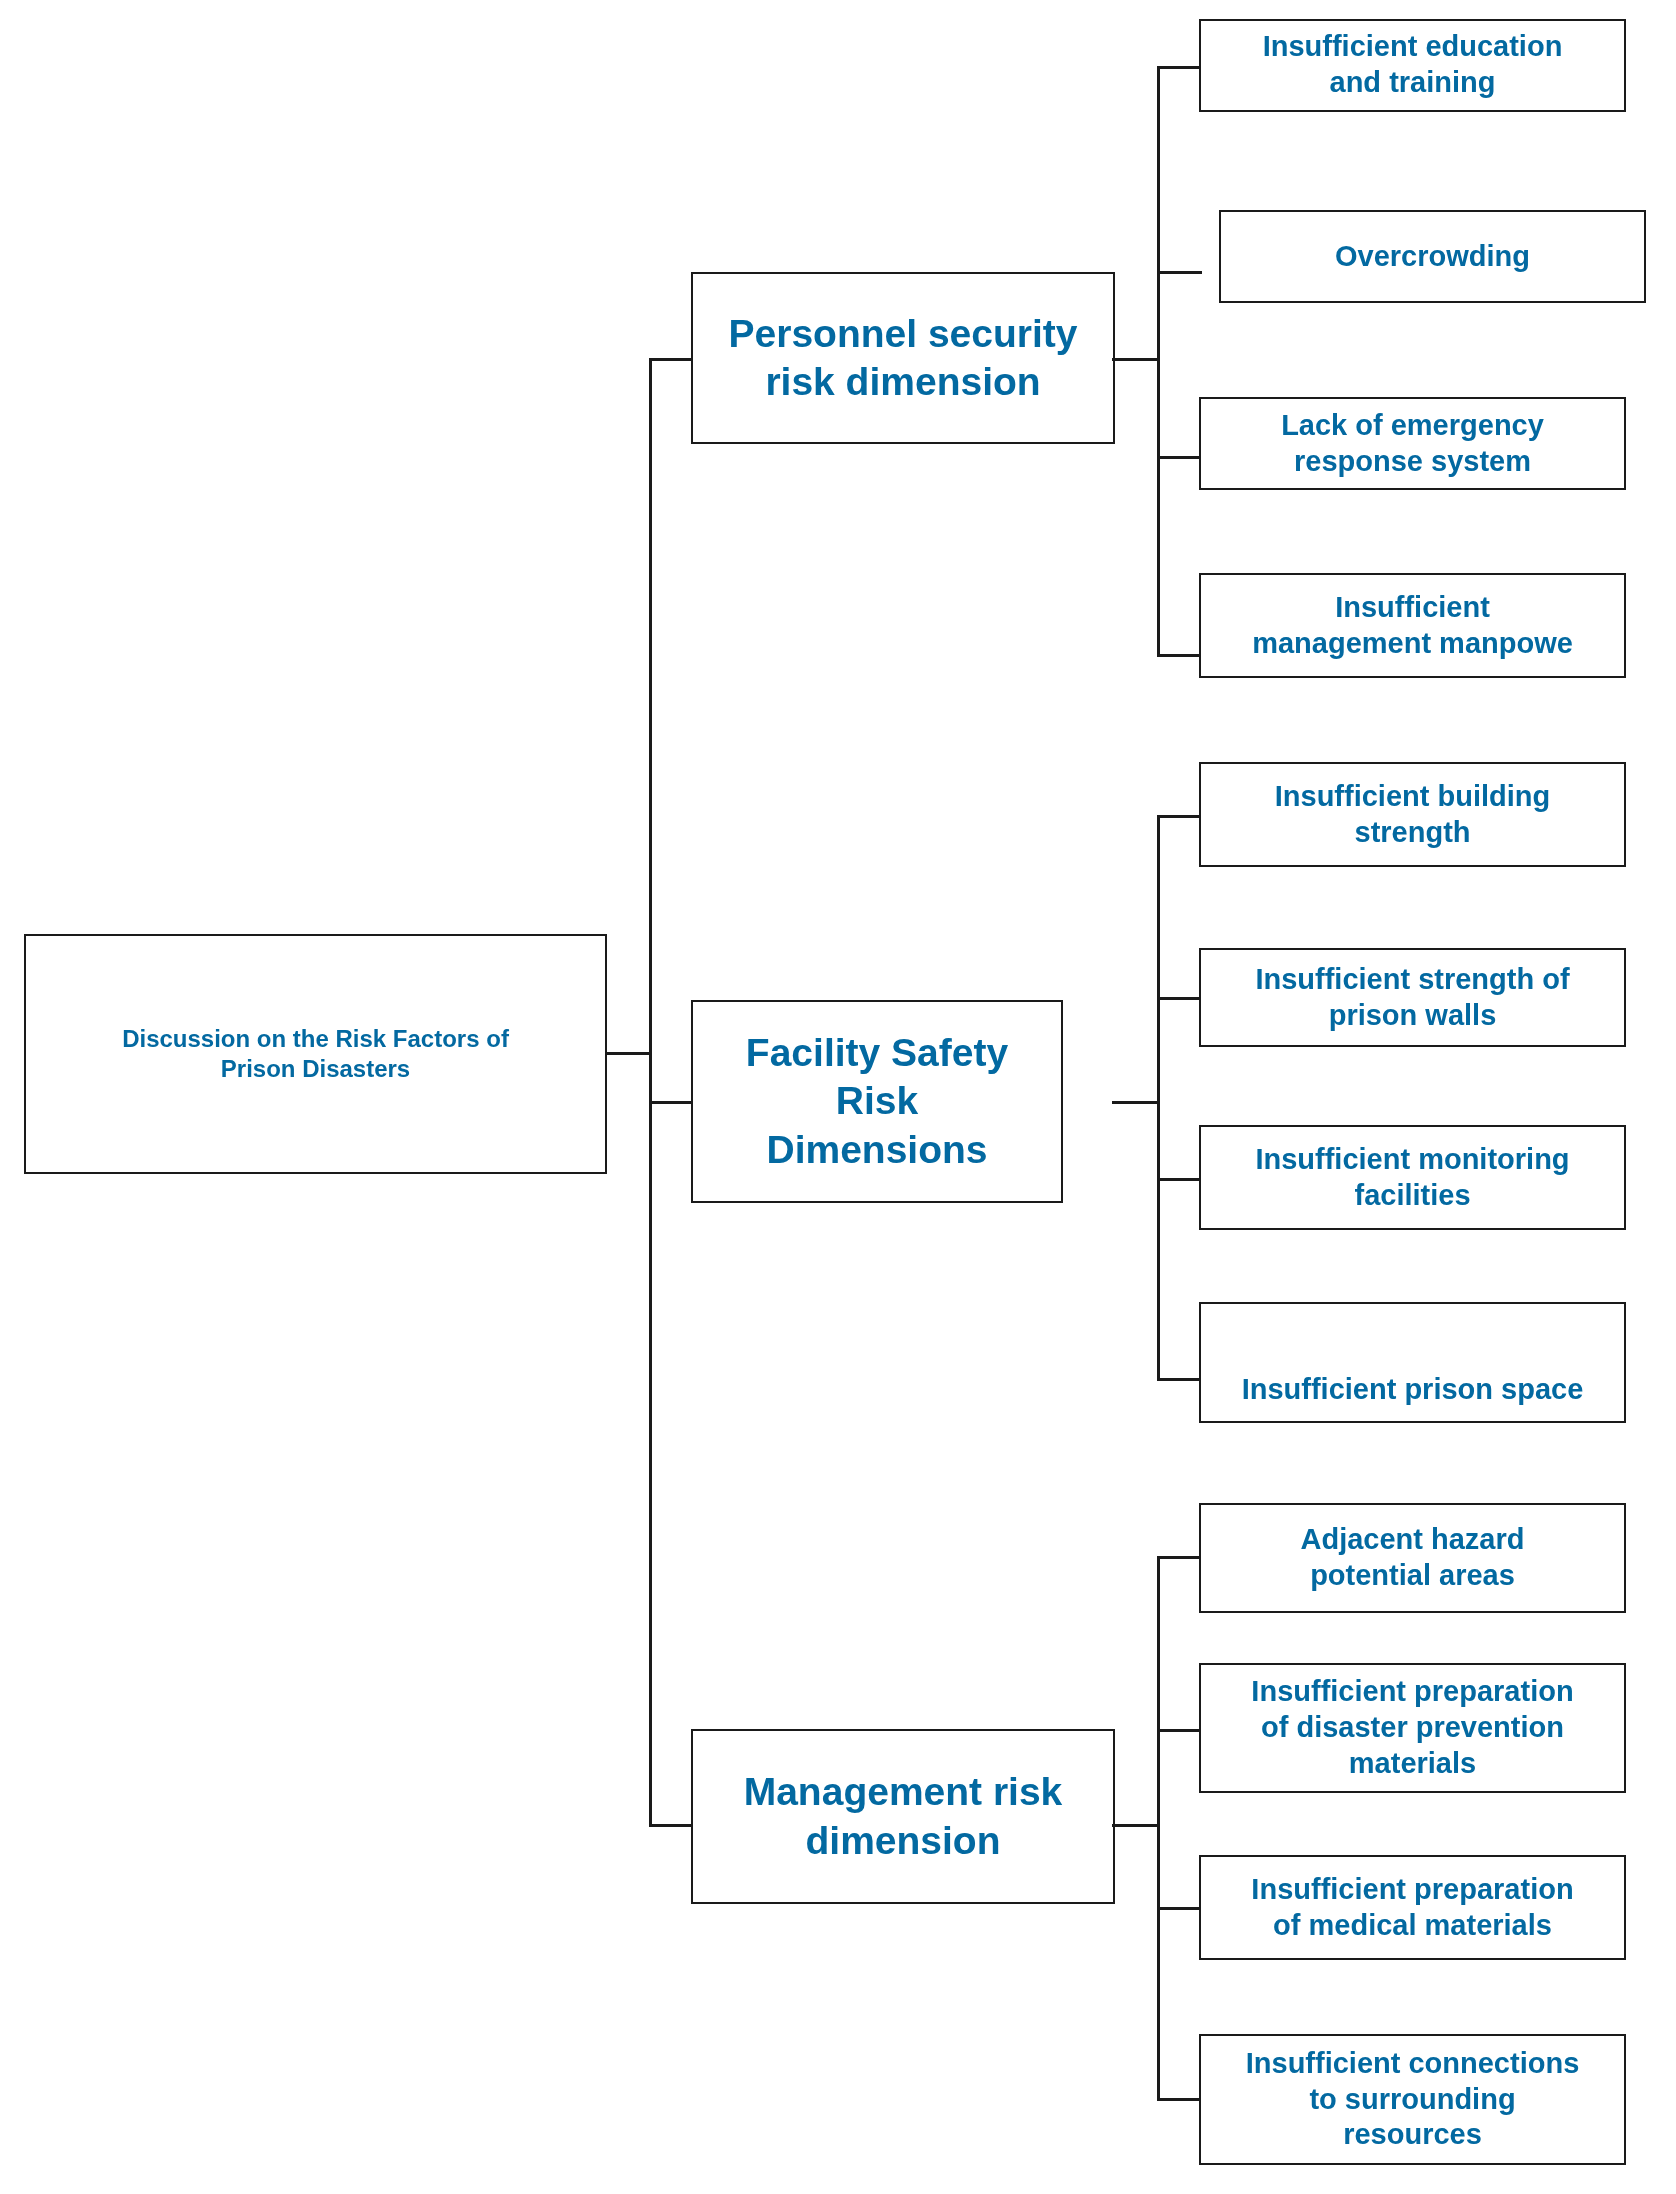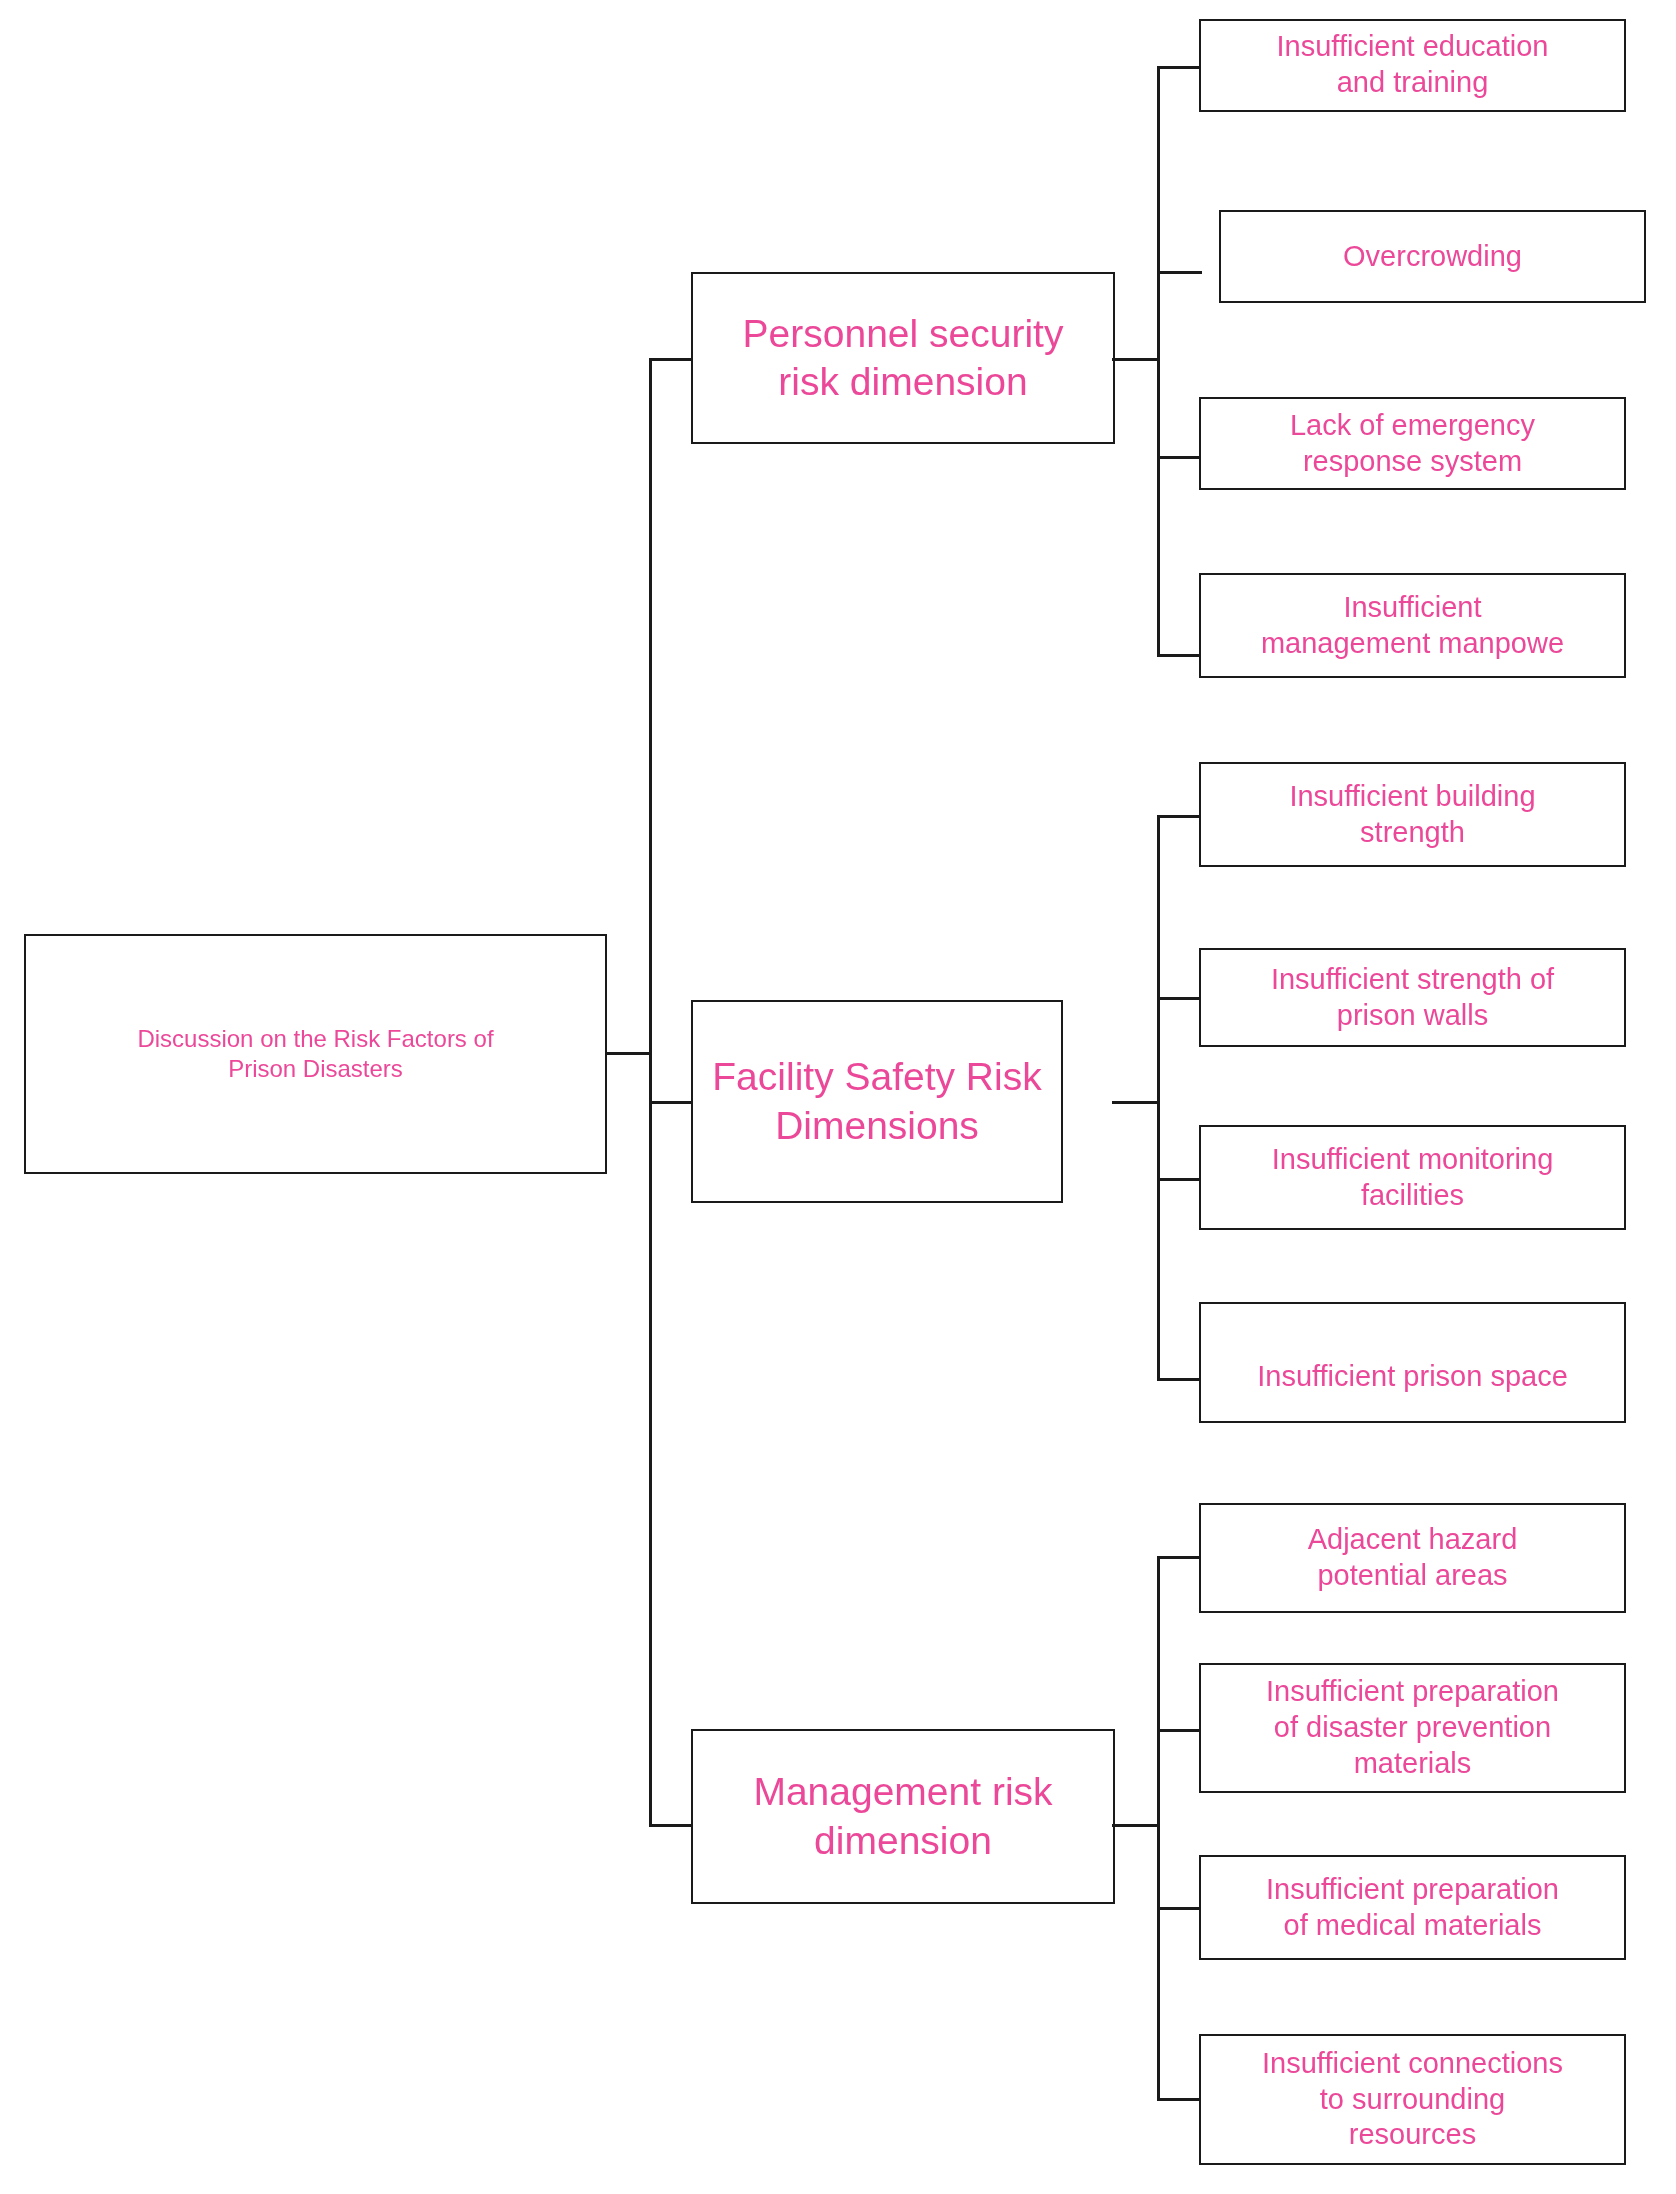--- a/index.html
+++ b/index.html
@@ -23,23 +23,24 @@
   }
   .node-box {
     position: absolute;
     box-sizing: border-box;
     border: 2.8px solid #1a1a1a;
     background: #ffffff;
     display: flex;
     align-items: center;
     justify-content: center;
     text-align: center;
-    color: #ec4899;
+    color: #0369a1;
     line-height: 1.24;
     overflow: visible;
+    font-weight: bold;
   }
   .node-label {
     display: block;
     width: 100%;
     padding: 0 8px;
     box-sizing: border-box;
     white-space: pre-line;
   }
   .root-box {
     font-size: 24px;
@@ -119,21 +120,21 @@
 strength</span>
   </div>
   <div class="node-box leaf-box" style="left:1199px; top:948px; width:427px; height:99px;">
     <span class="node-label">Insufficient strength of
 prison walls</span>
   </div>
   <div class="node-box leaf-box" style="left:1199px; top:1125px; width:427px; height:105px;">
     <span class="node-label">Insufficient monitoring
 facilities</span>
   </div>
-  <div class="node-box leaf-box" style="left:1199px; top:1302px; width:427px; height:121px; align-items:flex-start;">
+  <div class="node-box leaf-box" style="left:1199px; top:1302px; width:427px; height:121px; align-items:center;">
     <span class="node-label" style="margin-top:55px;">Insufficient prison space</span>
   </div>
 
   <div class="connector conn-h" style="left:649px; top:1824px; width:45px;"></div>
   <div class="connector conn-v" style="left:649px; top:1101px; width:2.8px; height:726px;"></div>
   <div class="node-box dim-box" style="left:691px; top:1729px; width:424px; height:175px;justify-content:flex-end;">
     <span class="node-label">Management risk
 dimension</span>
   </div>
 

